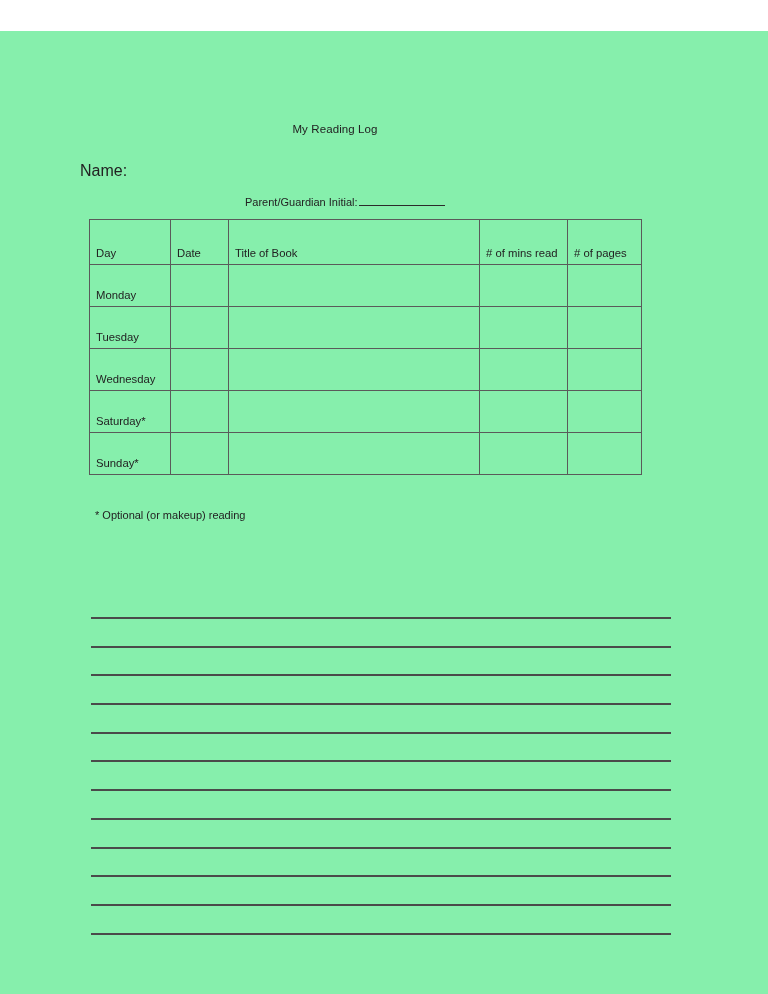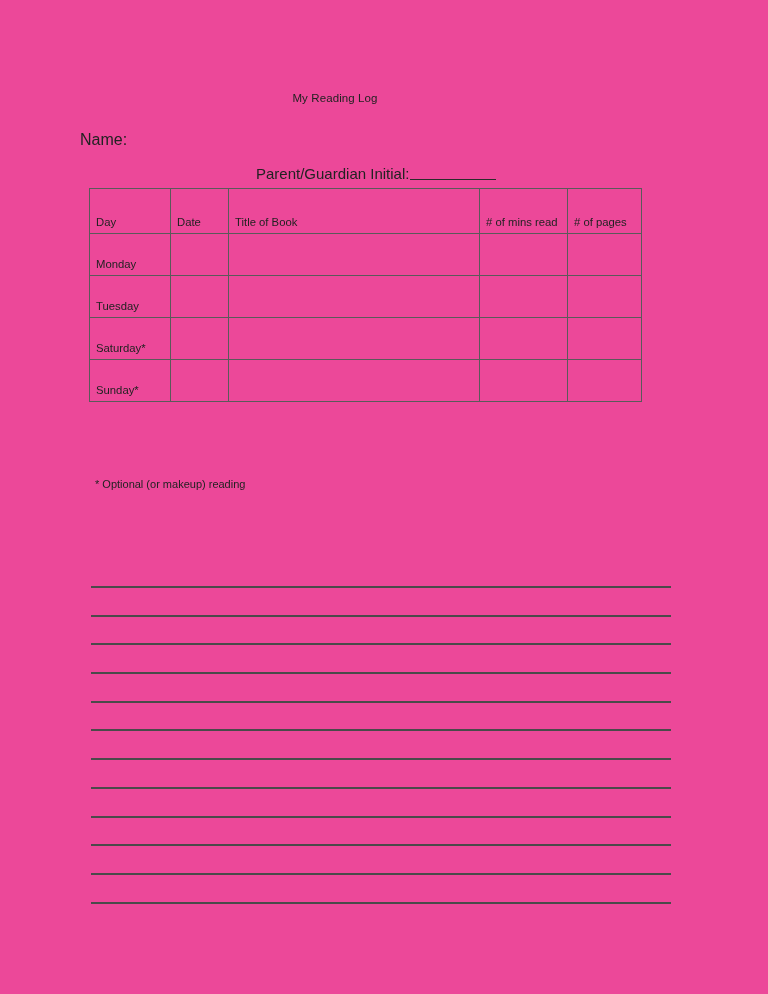--- a/index.html
+++ b/index.html
@@ -13,21 +13,22 @@
     height: 994px;
     position: relative;
     font-family: "Liberation Sans", sans-serif;
     color: #1a1a1a;
     overflow: hidden;
   }
 
   .page {
     position: absolute;
     inset: 0;
-    background: #ec4899;
+    background: #86efac;
+    margin-top: 31px;
   }
 
   
   .doc-title {
     position: absolute;
     left: 0;
     top: 92px;
     width: 670px;
     text-align: center;
     font-size: 11.5px;
@@ -40,23 +41,23 @@
     position: absolute;
     left: 80px;
     top: 131px;
     font-size: 16px;
     color: #222;
   }
 
   
   .parent-row {
     position: absolute;
-    left: 232px;
+    left: 221px;
     top: 165px;
-    font-size: 15px;
+    font-size: 11px;
     color: #222;
     display: flex;
     align-items: flex-end;
     padding-left: 24px;
   }
   .parent-label {
     white-space: nowrap;
   }
   .parent-blank {
     display: inline-block;
@@ -188,20 +189,27 @@
         <td></td>
       </tr>
       <tr>
         <td>Tuesday</td>
         <td></td>
         <td></td>
         <td></td>
         <td></td>
       </tr>
       <tr>
+        <td>Wednesday</td>
+        <td></td>
+        <td></td>
+        <td></td>
+        <td></td>
+      </tr>
+      <tr>
         <td>Saturday*</td>
         <td></td>
         <td></td>
         <td></td>
         <td></td>
       </tr>
       <tr>
         <td>Sunday*</td>
         <td></td>
         <td></td>

